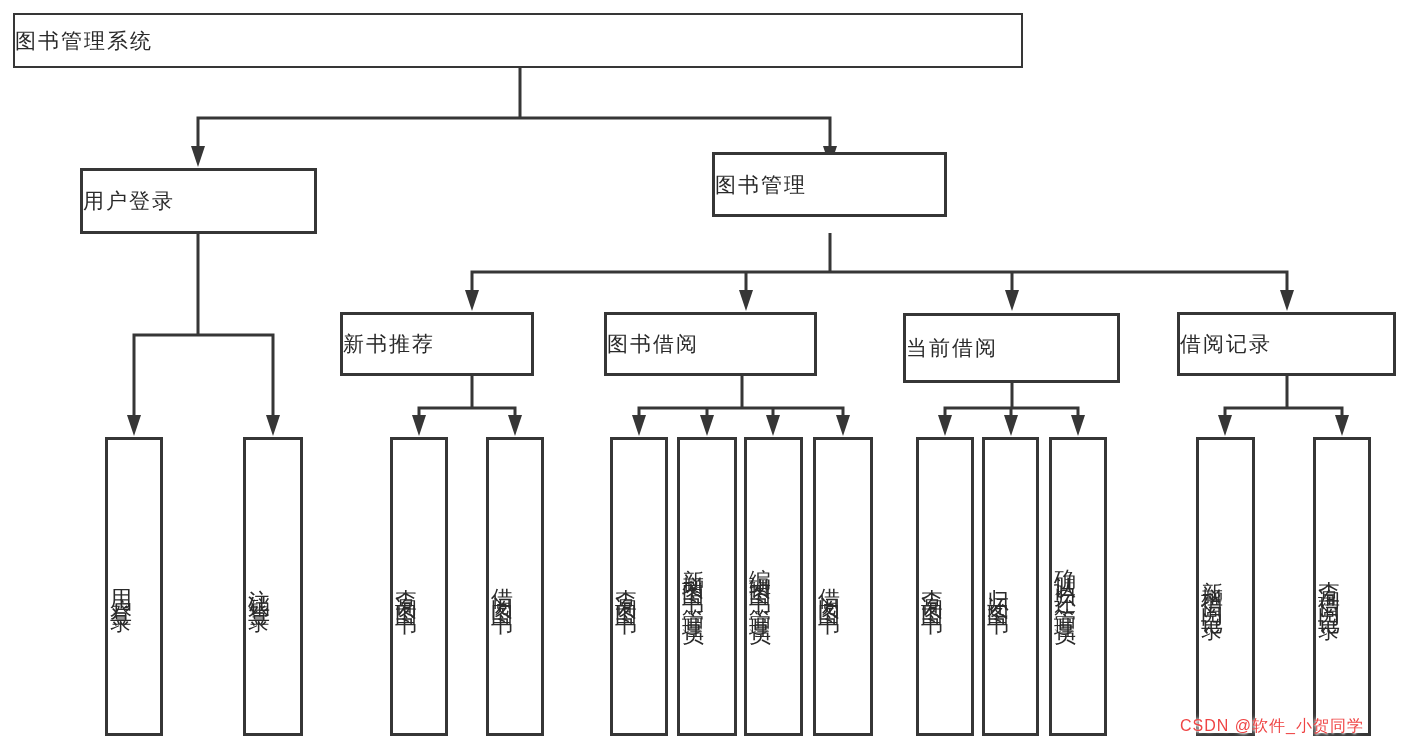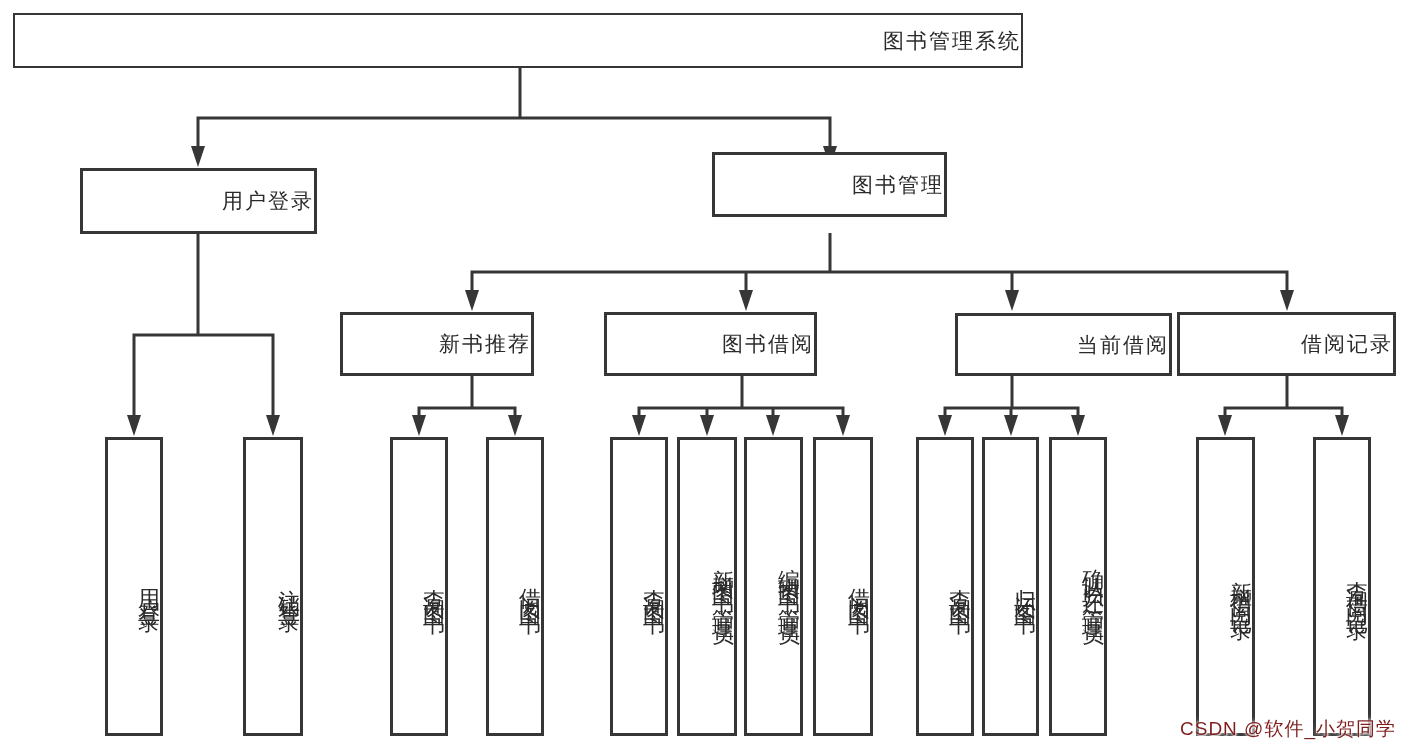--- a/index.html
+++ b/index.html
@@ -11,41 +11,42 @@
     overflow:hidden;
   }
   #connectors{position:absolute;left:0;top:0;}
   .box{
     position:absolute;
     box-sizing:border-box;
     background:#ffffff;
     border:3px solid #363636;
     display:flex;
     align-items:center;
-    justify-content:flex-end;
+    justify-content:flex-start;
     color:#2a2a2a;
+    font-family:Liberation Mono, monospace;
   }
   .root{border-width:2px;font-size:21px;letter-spacing:2px;}
   .lvl{font-size:21px;letter-spacing:2px;}
   .leaf{top:437px;height:299px;}
   .leaf span{
     writing-mode:vertical-rl;
     text-orientation:mixed;
     font-size:22px;
     letter-spacing:8px;
     line-height:1;
     white-space:nowrap;
     color:#2a2a2a;
   }
   .watermark{
     position:absolute;
     left:1180px;top:716px;
-    font-size:19px;
+    font-size:16px;
     letter-spacing:1px;
-    color:#7f1d1d;
+    color:#ef4444;
     white-space:nowrap;
     text-shadow:0 0 3px #ffffff,0 0 6px #ffffff,1px 1px 2px #ffffff;
     z-index:5;
   }
 </style>
 </head>
 <body>
 
 <div id="canvas">
 
@@ -92,21 +93,21 @@
   <div class="box lvl" style="left:712px;top:152px;width:235px;height:65px">
     <span>图书管理</span>
   </div>
 
   <div class="box lvl" style="left:340px;top:312px;width:194px;height:64px">
     <span>新书推荐</span>
   </div>
   <div class="box lvl" style="left:604px;top:312px;width:213px;height:64px">
     <span>图书借阅</span>
   </div>
-  <div class="box lvl" style="left:955px;top:313px;width:217px;height:63px">
+  <div class="box lvl" style="left:903px;top:313px;width:217px;height:70px">
     <span>当前借阅</span>
   </div>
   <div class="box lvl" style="left:1177px;top:312px;width:219px;height:64px">
     <span>借阅记录</span>
   </div>
 
   <div class="box leaf" style="left:105px;width:58px">
     <span>用户登录</span>
   </div>
   <div class="box leaf" style="left:243px;width:60px">

